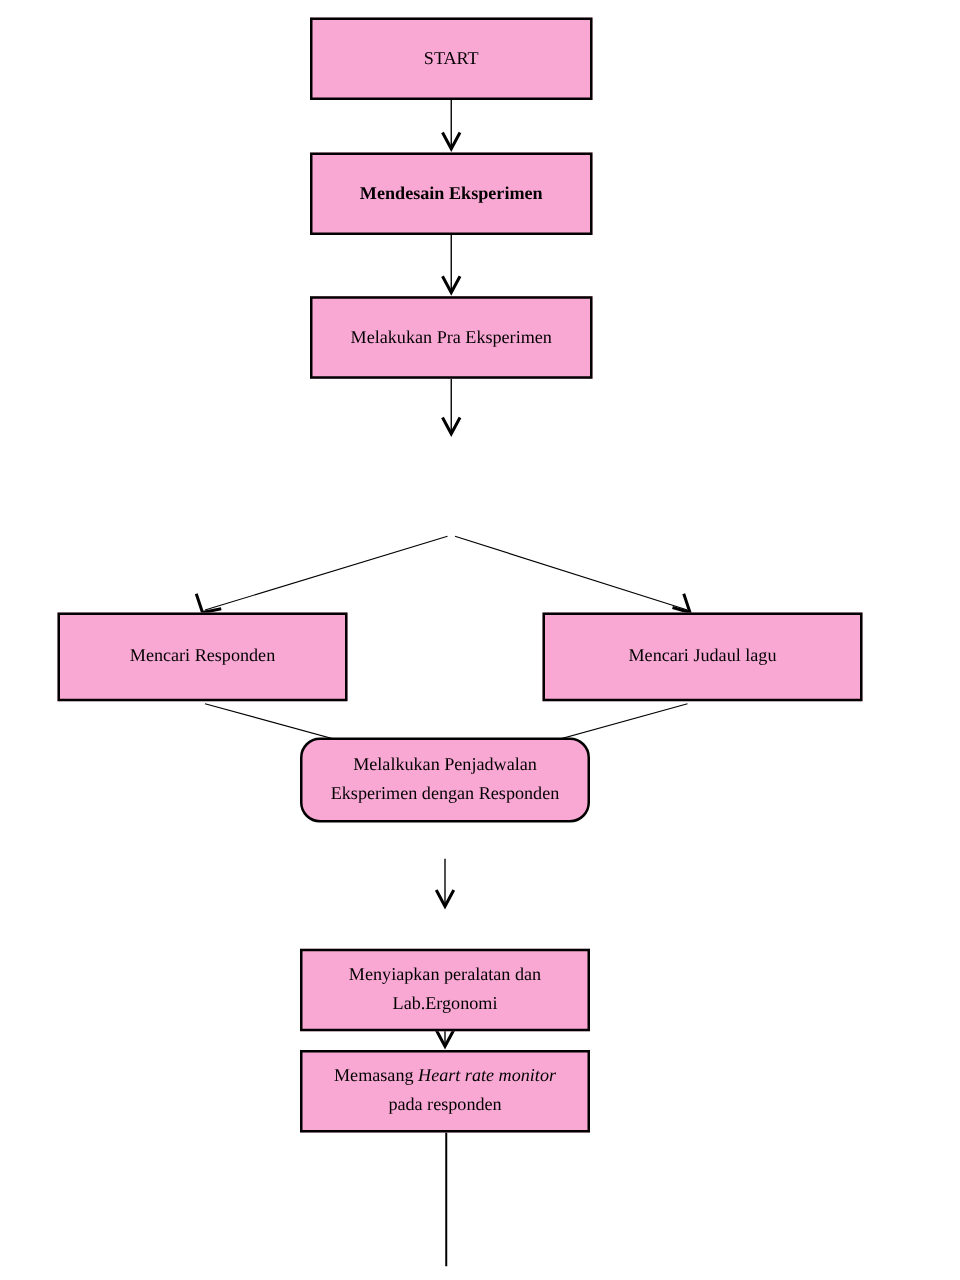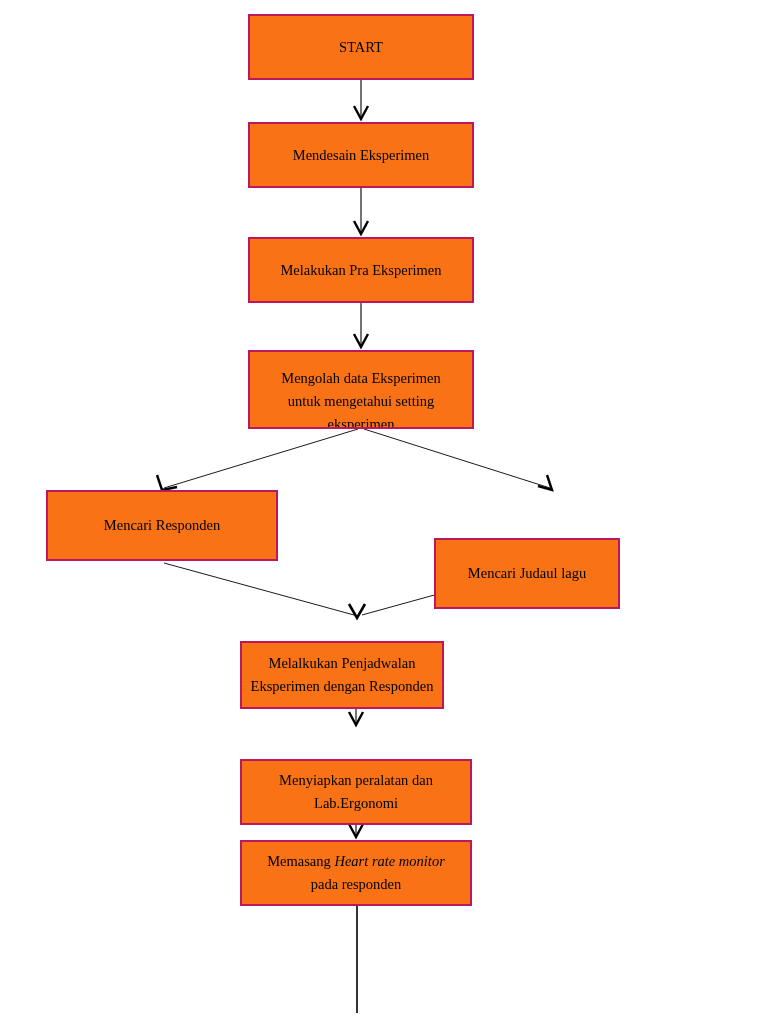--- a/index.html
+++ b/index.html
@@ -11,22 +11,22 @@
     position: relative;
     width: 768px;
     height: 1024px;
     background: #ffffff;
     overflow: hidden;
     font-family: "Liberation Serif", "DejaVu Serif", serif;
   }
   .node {
     position: absolute;
     box-sizing: border-box;
-    border: 2px solid #be185d;
-    background: #f97316;
+    border: 2px solid #000000;
+    background: #f9a8d4;
     overflow: hidden;
     display: flex;
     flex-direction: column;
     z-index: 3;
   }
   .node .lines {
     width: 100%;
     text-align: center;
     color: #000000;
     font-size: 14.5px;
@@ -103,56 +103,49 @@
       <line x1="357" y1="906" x2="357" y2="1013" stroke="#000" stroke-width="1.6"></line>
     </g>
   </svg>
 
   <div class="node" style="left:248px; top:14px; width:226px; height:66px; justify-content:center;">
     <div class="lines">
       <span class="ln">START</span>
     </div>
   </div>
 
-  <div class="node" style="left:248px; top:122px; width:226px; height:66px; padding-top:20px;">
+  <div class="node" style="left:248px; top:122px; width:226px; height:66px; padding-top:20px;font-weight:bold;">
     <div class="lines">
       <span class="ln">Mendesain Eksperimen</span>
       <span class="ln"></span>
     </div>
   </div>
 
   <div class="node" style="left:248px; top:237px; width:226px; height:66px; justify-content:center;">
     <div class="lines">
       <span class="ln">Melakukan Pra Eksperimen</span>
     </div>
   </div>
 
-  <div class="node" style="left:248px; top:350px; width:226px; height:79px; padding-top:15px;">
-    <div class="lines">
-      <span class="ln">Mengolah data Eksperimen</span>
-      <span class="ln">untuk mengetahui setting</span>
-      <span class="ln">eksperimen</span>
-    </div>
-  </div>
 
   <div class="node" style="left:46px; top:490px; width:232px; height:71px; padding-top:22px;">
     <div class="lines">
       <span class="ln">Mencari Responden</span>
       <span class="ln"></span>
     </div>
   </div>
 
-  <div class="node" style="left:434px; top:490px; width:186px; height:71px; padding-top:22px;margin-top:48px;">
+  <div class="node" style="left:434px; top:490px; width:256px; height:71px; padding-top:22px;">
     <div class="lines">
       <span class="ln">Mencari Judaul lagu</span>
       <span class="ln"></span>
     </div>
   </div>
 
-  <div class="node" style="left:240px; top:641px; width:204px; height:68px; justify-content:center;">
+  <div class="node" style="left:240px; top:590px; width:232px; height:68px; justify-content:center;border-radius:16px;">
     <div class="lines">
       <span class="ln">Melalkukan Penjadwalan</span>
       <span class="ln">Eksperimen dengan Responden</span>
     </div>
   </div>
 
   <div class="node" style="left:240px; top:728px; width:232px; height:66px; justify-content:center;margin-top:31px;">
     <div class="lines">
       <span class="ln">Menyiapkan peralatan dan</span>
       <span class="ln">Lab.Ergonomi</span>

